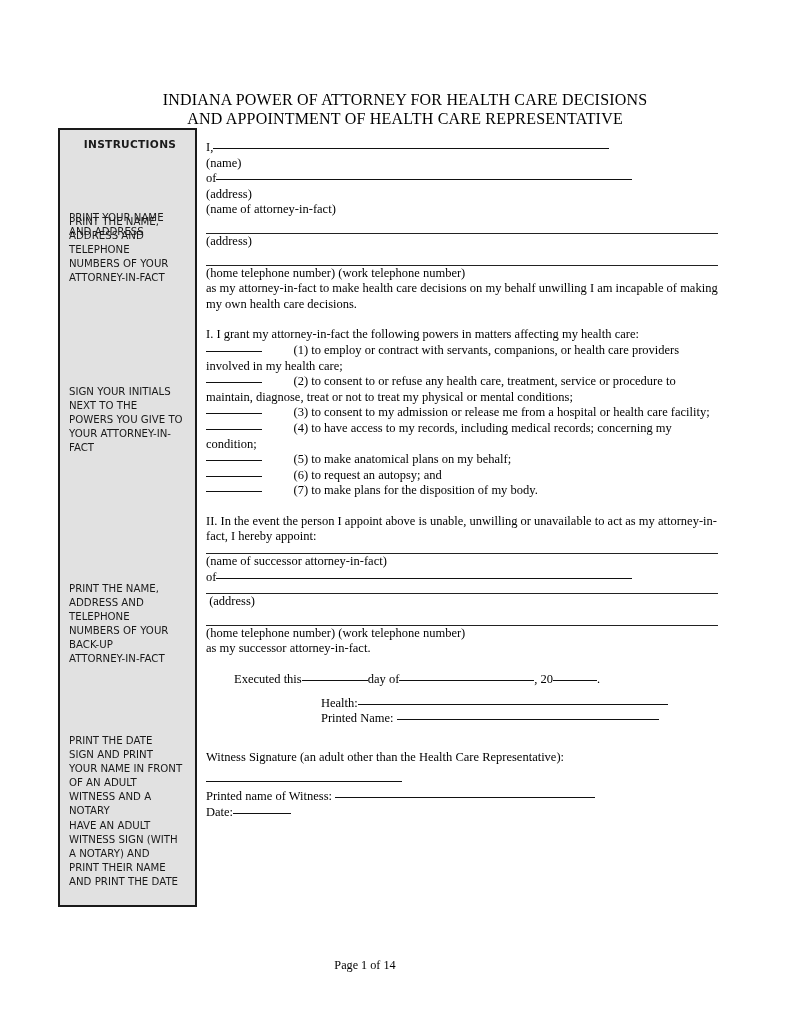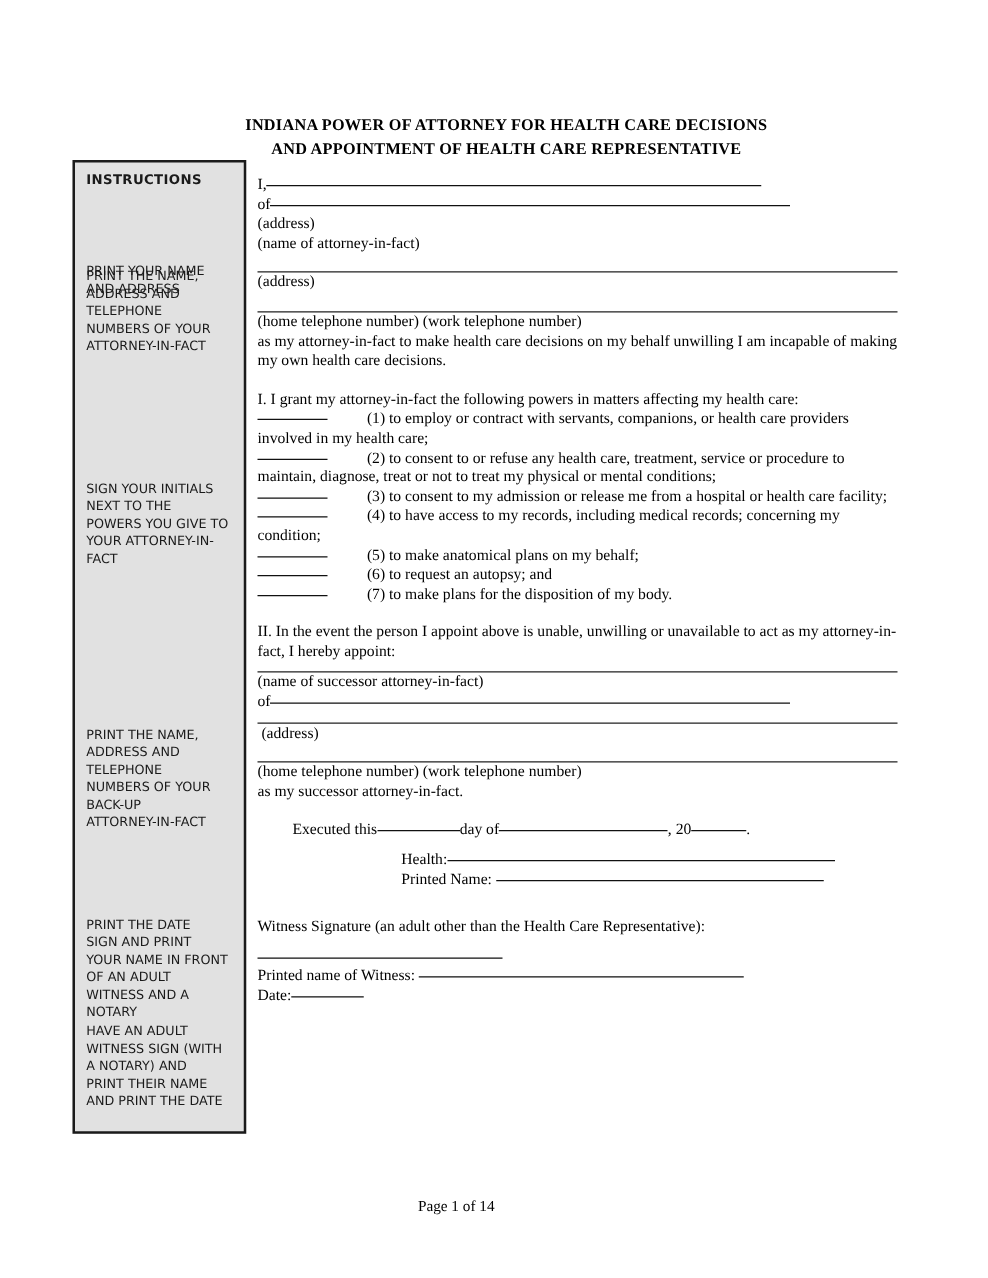--- a/index.html
+++ b/index.html
@@ -23,22 +23,22 @@
   }
 
   
   .doc-title {
     position: absolute;
     left: 95px;
     top: 90px;
     width: 620px;
     text-align: center;
     font-family: "Liberation Serif", serif;
-    font-weight: bold;
-    font-size: 13px;
+    font-weight: normal;
+    font-size: 16px;
     line-height: 19px;
     letter-spacing: 0.2px;
   }
   .doc-title .tl { display: block; white-space: nowrap; }
 
   
   .instructions-box {
     position: absolute;
     left: 58px;
     top: 128px;
@@ -128,21 +128,21 @@
 
 <div class="page">
 
   <div class="doc-title">
     <span class="tl">INDIANA POWER OF ATTORNEY FOR HEALTH CARE DECISIONS</span>
     <span class="tl">AND APPOINTMENT OF HEALTH CARE REPRESENTATIVE</span>
   </div>
 
   <div class="instructions-box">
     <div class="instr-inner">
-      <div class="instr-block instr-heading" style="top:7px;">INSTRUCTIONS</div>
+      <div class="instr-block instr-heading" style="top:7px;text-align:center;">INSTRUCTIONS</div>
       <div class="instr-block" style="top:45px;margin-top:36px;">PRINT YOUR NAME
 AND ADDRESS</div>
       <div class="instr-block" style="top:85px;">PRINT THE NAME,
 ADDRESS AND
 TELEPHONE
 NUMBERS OF YOUR
 ATTORNEY-IN-FACT</div>
       <div class="instr-block" style="top:255px;">SIGN YOUR INITIALS
 NEXT TO THE
 POWERS YOU GIVE TO
@@ -164,20 +164,21 @@
 WITNESS SIGN (WITH
 A NOTARY) AND
 PRINT THEIR NAME
 AND PRINT THE DATE</div>
     </div>
   </div>
 
   <div class="body-col">
 
     <div class="ln"><span>I,</span><span class="rule-inline" style="width:396px;"></span></div>
+    <div class="ln">(name)</div>
 
     <div class="ln"><span>of</span><span class="rule-inline" style="width:416px;"></span></div>
     <div class="ln">(address)</div>
 
     <div class="ln">(name of attorney-in-fact)</div>
 
     <div class="spacer-md"></div>
 
     <hr class="rule-full">
     <div class="ln">(address)</div>

